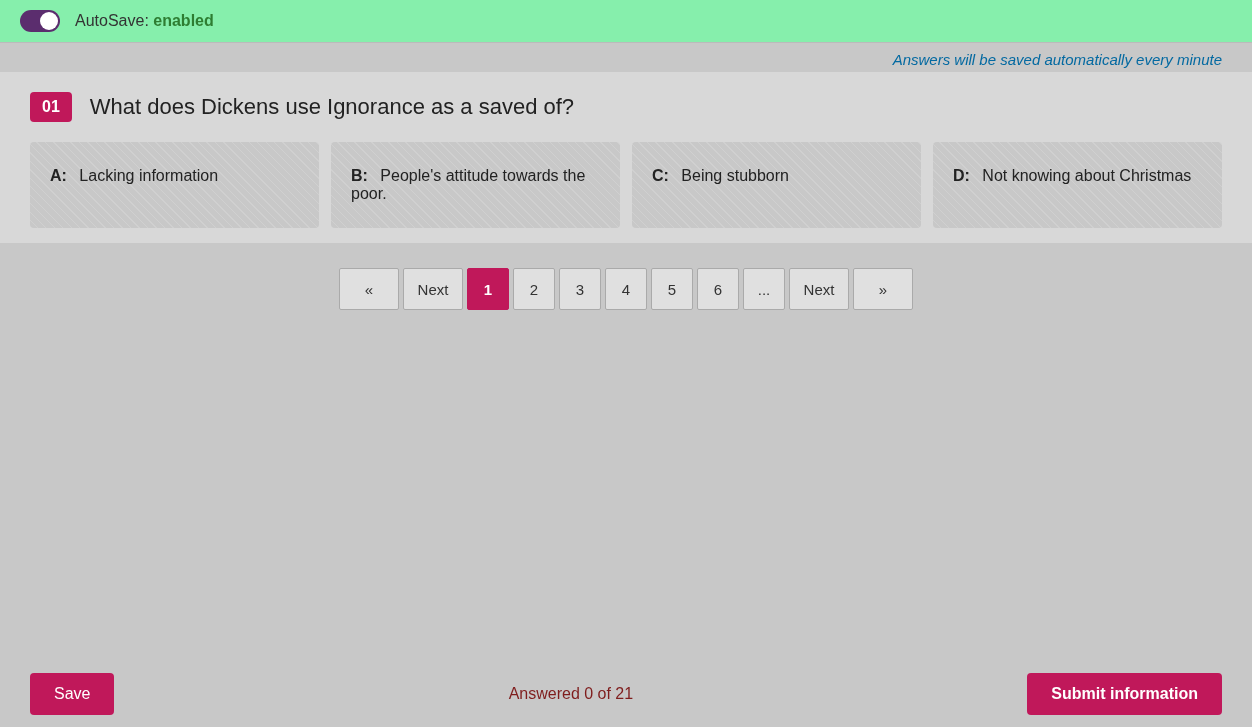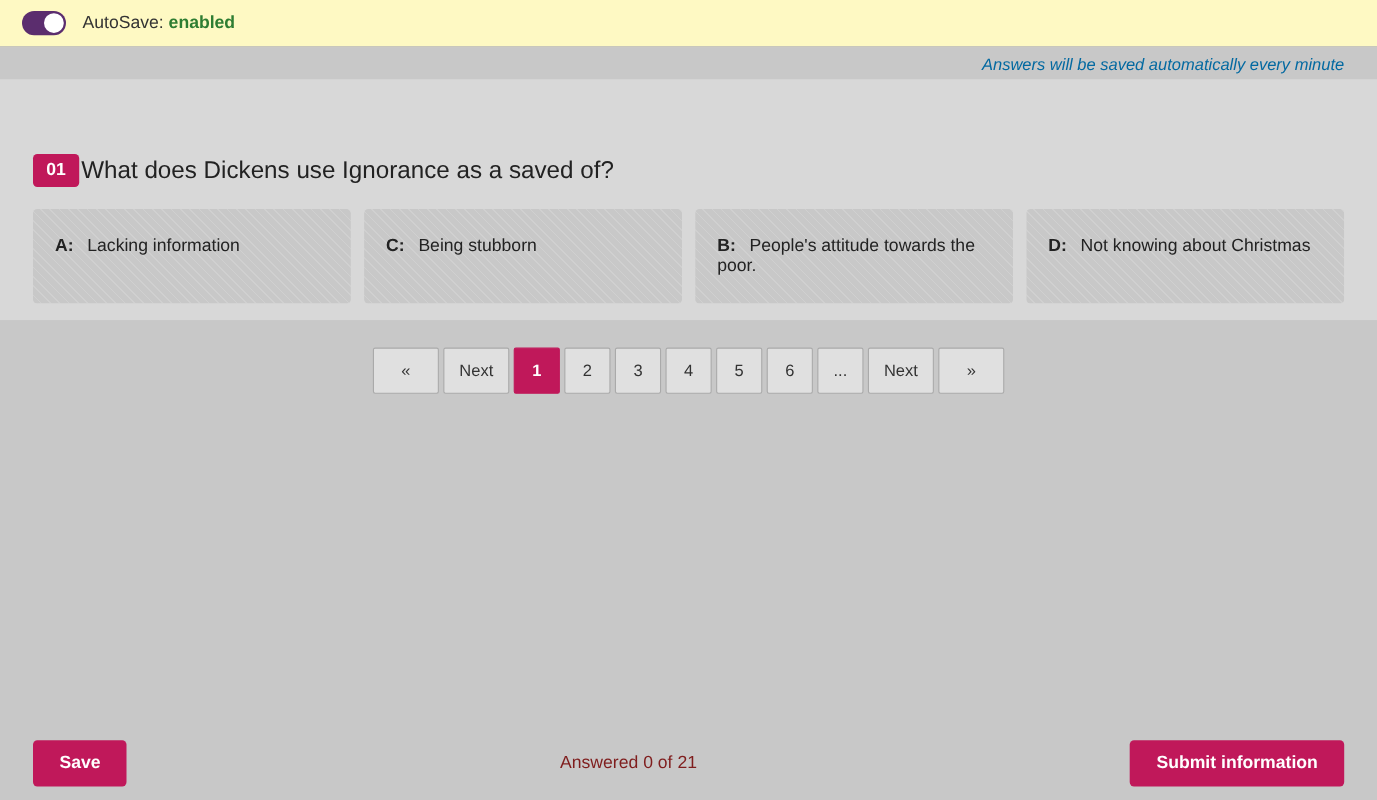--- a/index.html
+++ b/index.html
@@ -7,21 +7,21 @@
     body {
       font-family: Arial, sans-serif;
       background: #c8c8c8;
       width: 1252px;
       height: 727px;
       overflow: hidden;
       position: relative;
     }
 
     .top-bar {
-      background: #fef9c3;
+      background: #86efac;
       padding: 10px 20px;
       display: flex;
       align-items: center;
       gap: 15px;
       border-bottom: 1px solid #bbb;
     }
 
     .toggle-switch {
       width: 40px;
       height: 22px;
@@ -62,23 +62,22 @@
 
     .question-container {
       background: #d8d8d8;
       margin: 0;
       padding: 20px 30px 15px;
     }
 
     .question-header {
       display: flex;
       align-items: center;
-      gap: 2px;
+      gap: 18px;
       margin-bottom: 20px;
-      margin-top: 48px;
     }
 
     .question-number {
       background: #c0185a;
       color: white;
       font-weight: bold;
       font-size: 16px;
       padding: 6px 12px;
       border-radius: 4px;
       min-width: 40px;
@@ -166,21 +165,21 @@
     }
 
     .save-btn {
       background: #c0185a;
       color: white;
       border: none;
       padding: 12px 24px;
       font-size: 16px;
       border-radius: 4px;
       cursor: pointer;
-      font-weight: bold;
+      font-weight: normal;
       min-width: 80px;
     }
 
     .answered-text {
       font-size: 16px;
       color: #7f1d1d;
       text-align: center;
     }
 
     .submit-btn {
@@ -212,26 +211,26 @@
     <div class="question-number">01</div>
     <div class="question-text">What does Dickens use Ignorance as a saved of?</div>
   </div>
 
   <div class="answers-grid">
     <div class="answer-option">
       <span class="option-label">A:</span>
       <span>Lacking information</span>
     </div>
     <div class="answer-option">
+      <span class="option-label">B:</span>
+      <span>People's attitude towards the poor.</span>
+    </div>
+    <div class="answer-option">
       <span class="option-label">C:</span>
       <span>Being stubborn</span>
-    </div>
-    <div class="answer-option">
-      <span class="option-label">B:</span>
-      <span>People's attitude towards the poor.</span>
     </div>
     <div class="answer-option">
       <span class="option-label">D:</span>
       <span>Not knowing about Christmas</span>
     </div>
   </div>
 </div>
 
 <div class="pagination">
   <button class="page-btn text-btn">«</button>

